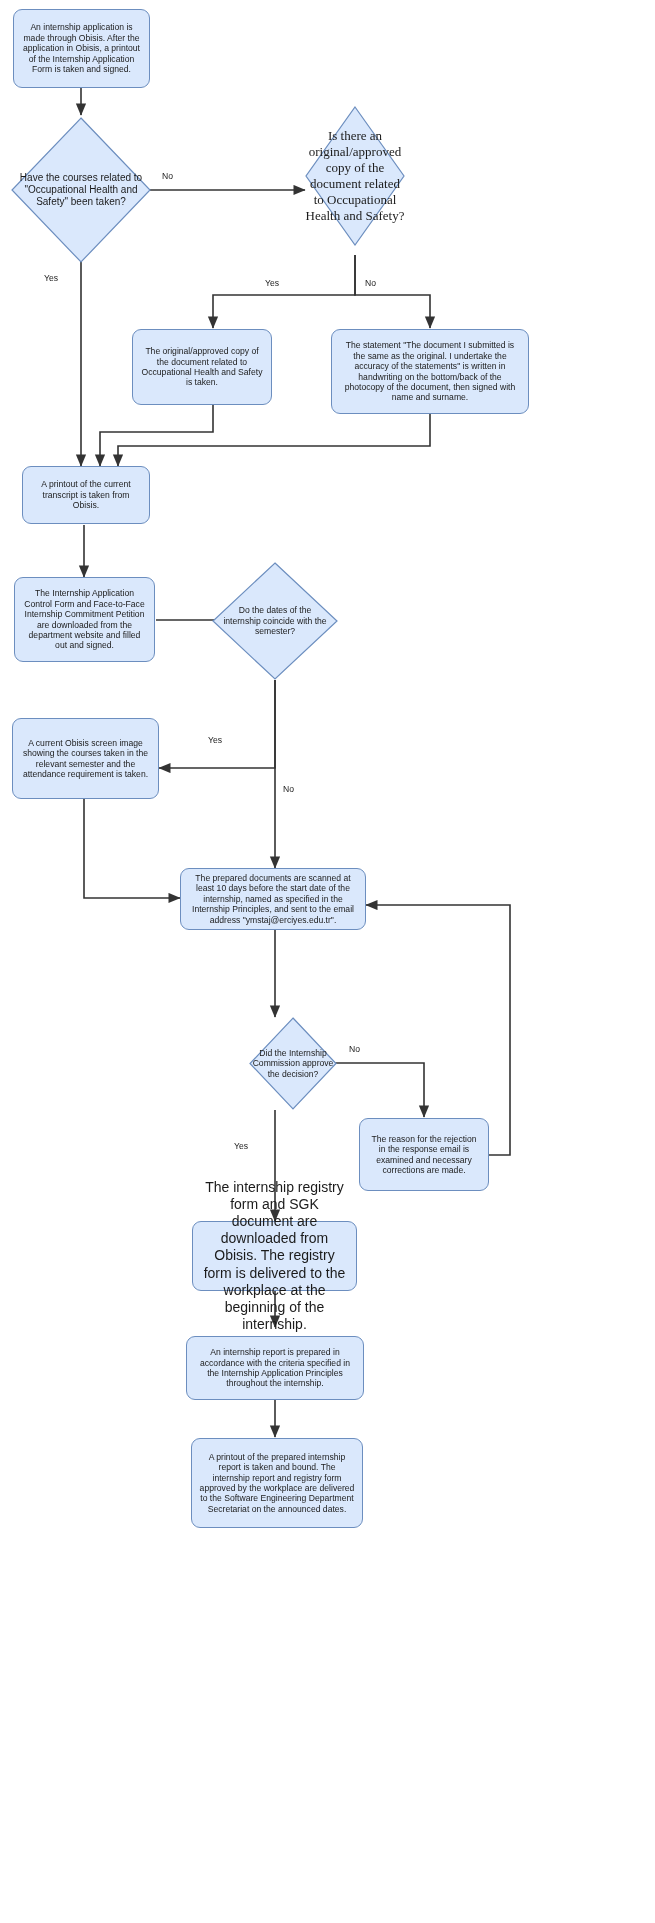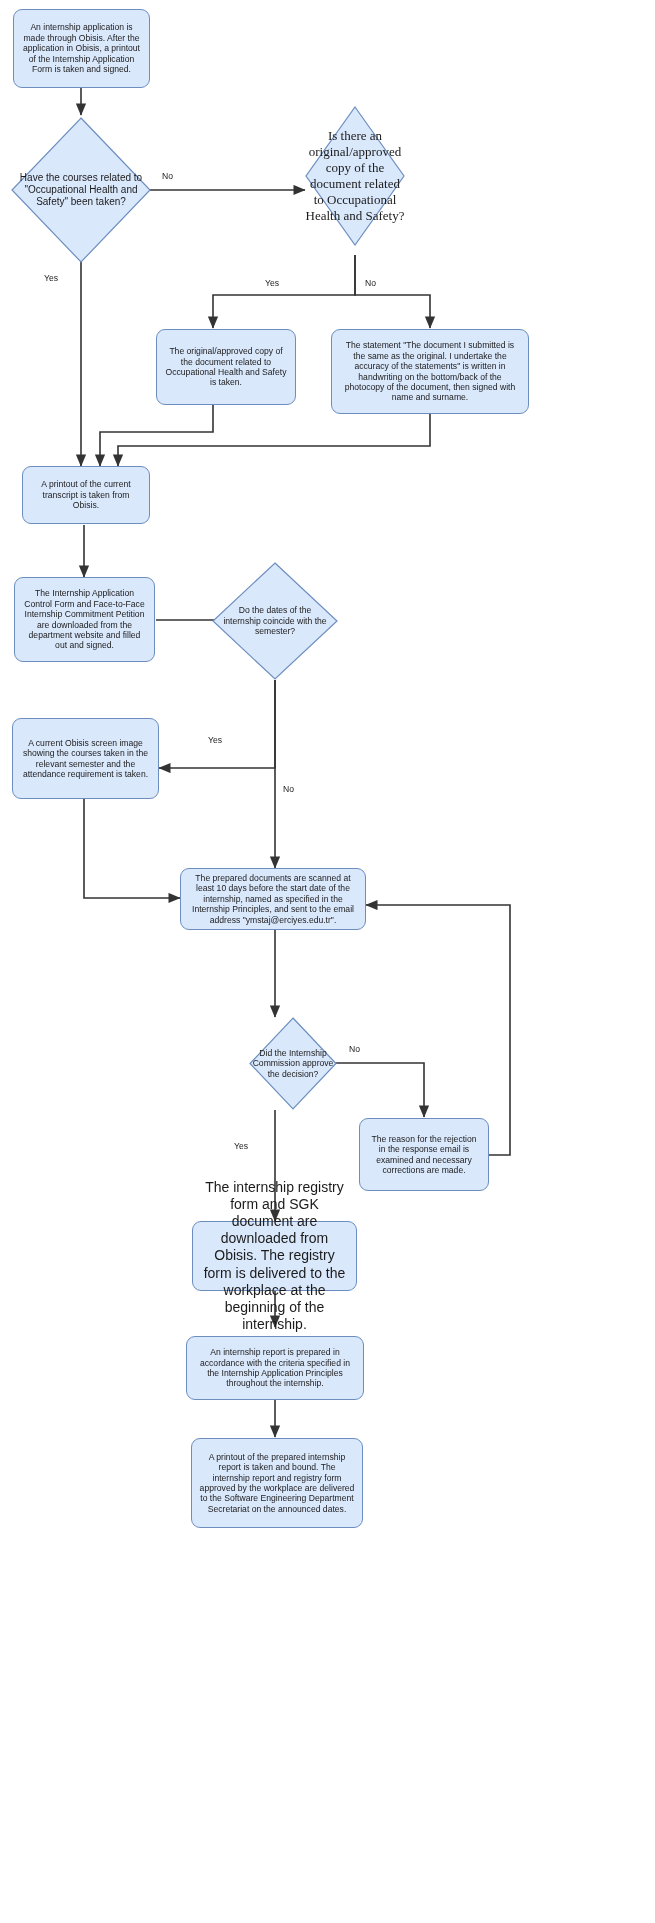--- a/index.html
+++ b/index.html
@@ -77,21 +77,21 @@
     <span class="dtext" style="width:124px;">Have the courses related to "Occupational Health and Safety" been taken?</span>
   </div>
 
   <div class="node diamond" style="left:305px;top:106px;width:100px;height:140px;font-size:13px;font-family:Liberation Serif, serif;">
     <svg class="dshape" viewBox="0 0 100 140" preserveAspectRatio="none">
       <polygon points="50,1 99,70 50,139 1,70" fill="#dae8fc" stroke="#6c8ebf" stroke-width="1.2"></polygon>
     </svg>
     <span class="dtext" style="width:118px;">Is there an original/approved copy of the document related to Occupational Health and Safety?</span>
   </div>
 
-  <div class="node box" style="left:156px;top:329px;width:140px;height:76px;font-size:8.6px;">
+  <div class="node box" style="left:132px;top:329px;width:140px;height:76px;font-size:8.6px;">
     <span>The original/approved copy of the document related to Occupational Health and Safety is taken.</span>
   </div>
 
   <div class="node box" style="left:331px;top:329px;width:198px;height:85px;font-size:8.6px;">
     <span>The statement "The document I submitted is the same as the original. I undertake the accuracy of the statements" is written in handwriting on the bottom/back of the photocopy of the document, then signed with name and surname.</span>
   </div>
 
   <div class="node box" style="left:22px;top:466px;width:128px;height:58px;font-size:8.6px;">
     <span>A printout of the current transcript is taken from Obisis.</span>
   </div>

